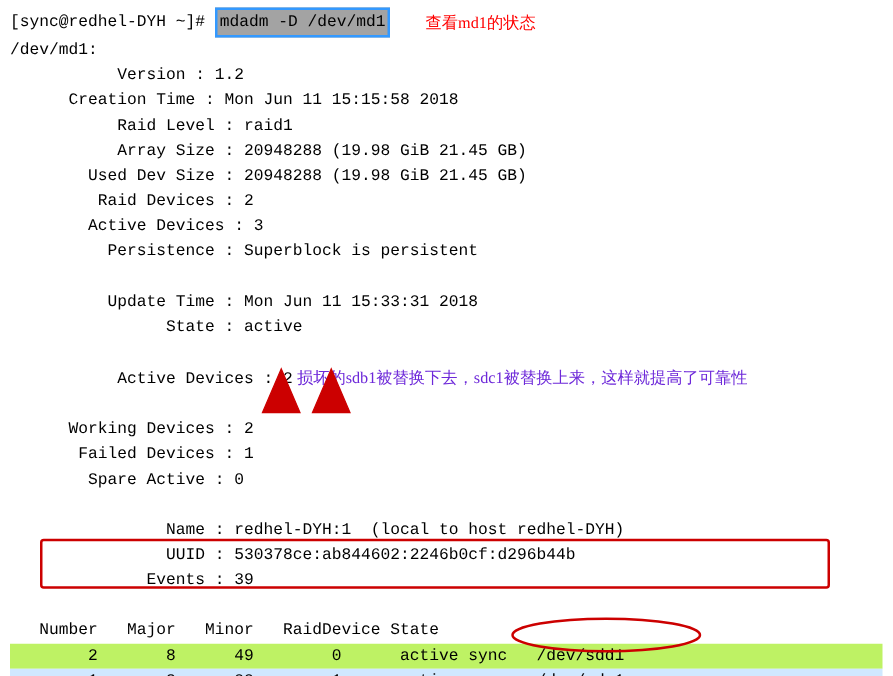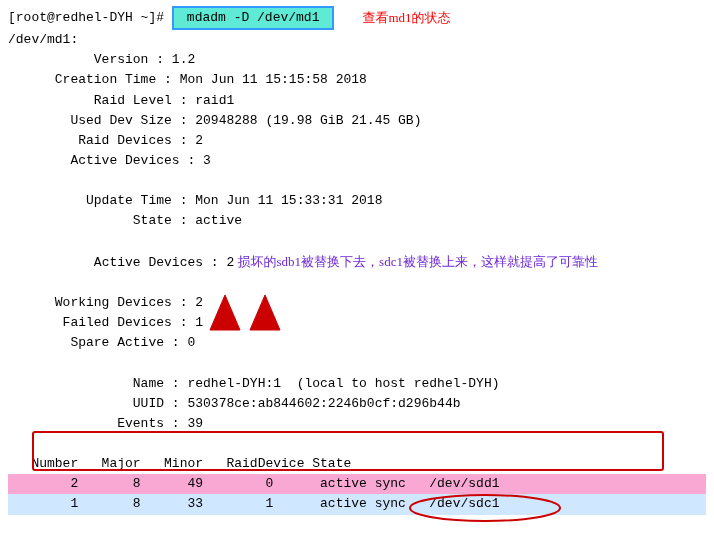--- a/index.html
+++ b/index.html
@@ -26,23 +26,23 @@
       display: flex;
       align-items: center;
       gap: 0;
     }
     .prompt {
       color: #000;
       white-space: pre;
     }
     .cmd-box {
       display: inline-block;
-      background: #5eead4;
+      background: #a3a3a3;
       border: 2px solid #3399ff;
-      padding: 0 13px;
+      padding: 0 2px;
       color: #000;
       font-family: 'Courier New', Courier, monospace;
       font-size: 13px;
     }
     .annotation {
       color: #ff0000;
       font-family: 'SimSun', 'STSong', serif;
       font-size: 13px;
       margin-left: 28px;
     }
@@ -65,48 +65,50 @@
     .table-header {
       white-space: pre;
     }
   </style>
 </head>
 <body>
 
 <div class="terminal">
 
   <div class="line prompt-line">
-    <span class="prompt">[root@redhel-DYH ~]# </span><span class="cmd-box">mdadm -D /dev/md1</span><span class="annotation">查看md1的状态</span>
+    <span class="prompt">[sync@redhel-DYH ~]# </span><span class="cmd-box">mdadm -D /dev/md1</span><span class="annotation">查看md1的状态</span>
   </div>
 
   <div class="line">/dev/md1:</div>
   <div class="line"><span>           Version</span><span> : 1.2</span></div>
   <div class="line"><span>      Creation Time</span><span> : Mon Jun 11 15:15:58 2018</span></div>
   <div class="line"><span>           Raid Level</span><span> : raid1</span></div>
+  <div class="line"><span>           Array Size</span><span> : 20948288 (19.98 GiB 21.45 GB)</span></div>
   <div class="line"><span>        Used Dev Size</span><span> : 20948288 (19.98 GiB 21.45 GB)</span></div>
   <div class="line"><span>         Raid Devices</span><span> : 2</span></div>
   <div class="line"><span>        Active Devices</span><span> : 3</span></div>
+  <div class="line"><span>          Persistence</span><span> : Superblock is persistent</span></div>
   <div class="line">&nbsp;</div>
   <div class="line"><span>          Update Time</span><span> : Mon Jun 11 15:33:31 2018</span></div>
   <div class="line"><span>                State</span><span> : active</span></div>
 
   <div class="line">
     <span>       Active Devices</span><span> : 2</span><span class="annotation-inline"> <span>损坏的sdb1被替换下去，sdc1被替换上来，这样就提高了可靠性</span></span>
   </div>
   <div class="line"><span>      Working Devices</span><span> : 2</span></div>
   <div class="line"><span>       Failed Devices</span><span> : 1</span></div>
   <div class="line"><span>        Spare Active</span><span> : 0</span></div>
   <div class="line">&nbsp;</div>
   <div class="line"><span>                Name</span><span> : redhel-DYH:1  (local to host redhel-DYH)</span></div>
   <div class="line"><span>                UUID</span><span> : 530378ce:ab844602:2246b0cf:d296b44b</span></div>
   <div class="line"><span>              Events</span><span> : 39</span></div>
   <div class="line">&nbsp;</div>
   <div class="line table-header">   Number   Major   Minor   RaidDevice State</div>
 
-  <div style="background:#f9a8d4; white-space:pre; line-height:1.55;">        2       8      49        0      active sync   /dev/sdd1</div>
+  <div style="background:#bef264; white-space:pre; line-height:1.55;">        2       8      49        0      active sync   /dev/sdd1</div>
   <div style="background:#d0e8ff; white-space:pre; line-height:1.55;">        1       8      33        1      active sync   /dev/sdc1</div>
 
 </div>
 
 <svg class="overlay" viewBox="0 0 714 541">
 
   <polygon points="210,330 225,295 240,330" fill="#cc0000" stroke="#cc0000" stroke-width="1"></polygon>
   <polygon points="250,330 265,295 280,330" fill="#cc0000" stroke="#cc0000" stroke-width="1"></polygon>
 
   <rect x="33" y="432" width="630" height="38" fill="none" stroke="#cc0000" stroke-width="2" rx="2"></rect>

